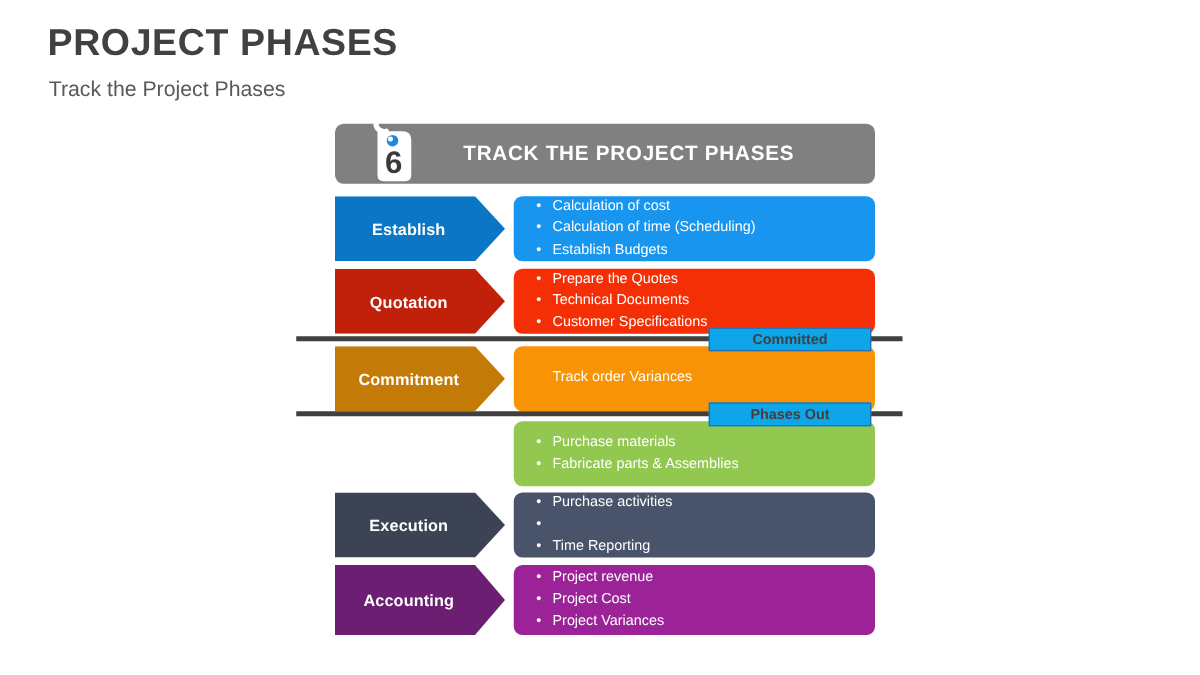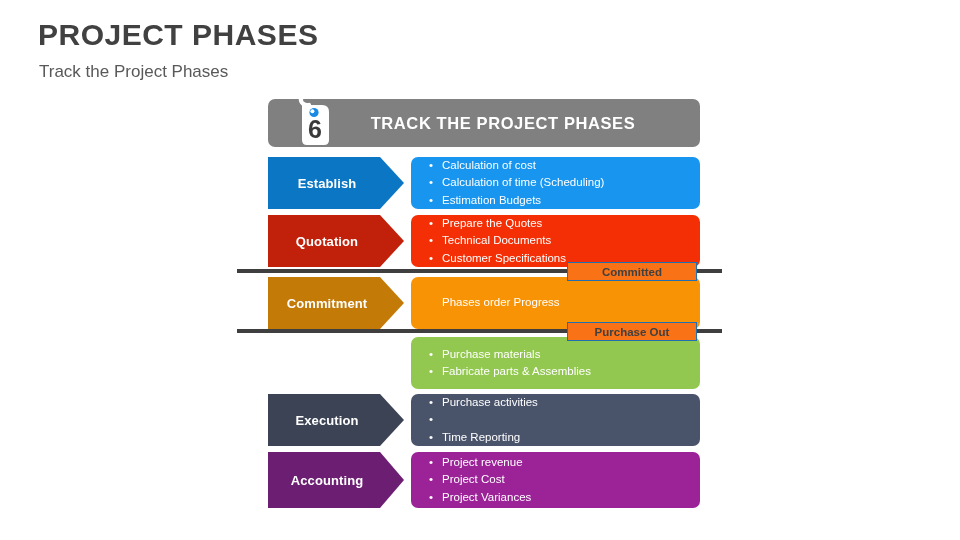--- a/index.html
+++ b/index.html
@@ -150,21 +150,21 @@
     position: absolute;
     left: 237px;
     width: 485px;
     height: 4px;
     background: #3f3f3f;
   }
   .divider-label {
     position: absolute;
     width: 130px;
     height: 19px;
-    background: #f97316;
+    background: #0ea5e9;
     border: 1.4px solid #1f6fb2;
     box-sizing: border-box;
     display: flex;
     align-items: center;
     justify-content: center;
     color: #404040;
     font-size: 11.5px;
     font-weight: bold;
     left: 567px;
   }
@@ -202,21 +202,21 @@
             <div class="bullet-line">
               <span class="bullet-dot">•</span>
               <span>Calculation of cost</span>
             </div>
             <div class="bullet-line">
               <span class="bullet-dot">•</span>
               <span>Calculation of time (Scheduling)</span>
             </div>
             <div class="bullet-line">
               <span class="bullet-dot">•</span>
-              <span>Estimation Budgets</span>
+              <span>Establish Budgets</span>
             </div>
           </div>
         </div>
         <div class="row" style="top: 215px; height: 52px;">
           <div class="label-block" style="width: 136px;">
             <svg class="label-shape" viewBox="0 0 136 52" preserveAspectRatio="none">
               <path d="M0 0 L112 0 L136 26 L112 52 L0 52 Z" fill="#c1200b"></path>
             </svg>
             <div class="label-text">Quotation</div>
           </div>
@@ -236,21 +236,21 @@
           </div>
         </div>
         <div class="row" style="top: 277px; height: 52px;">
           <div class="label-block" style="width: 136px;">
             <svg class="label-shape" viewBox="0 0 136 52" preserveAspectRatio="none">
               <path d="M0 0 L112 0 L136 26 L112 52 L0 52 Z" fill="#c47a06"></path>
             </svg>
             <div class="label-text">Commitment</div>
           </div>
           <div class="content-block" style="background: rgb(249, 147, 6);">
-            <div class="plain-line">Phases order Progress</div>
+            <div class="plain-line">Track order Variances</div>
           </div>
         </div>
         <div class="row" style="top: 337px; height: 52px;">
           <div class="content-block" style="background: rgb(146, 200, 79);">
             <div class="bullet-line">
               <span class="bullet-dot">•</span>
               <span>Purchase materials</span>
             </div>
             <div class="bullet-line">
               <span class="bullet-dot">•</span>
@@ -300,17 +300,17 @@
               <span>Project Variances</span>
             </div>
           </div>
         </div>
       </div>
 
     <div id="dividers">
         <div class="divider" style="top: 269px; background: rgb(63, 63, 63);"></div>
         <div class="divider-label" style="top: 262px; border-color: rgb(31, 111, 178);">Committed</div>
         <div class="divider" style="top: 329px; background: rgb(63, 63, 63);"></div>
-        <div class="divider-label" style="top: 322px; border-color: rgb(31, 111, 178);">Purchase Out</div>
+        <div class="divider-label" style="top: 322px; border-color: rgb(31, 111, 178);">Phases Out</div>
       </div>
 
   </div>
 </div>
 
 </body></html>

